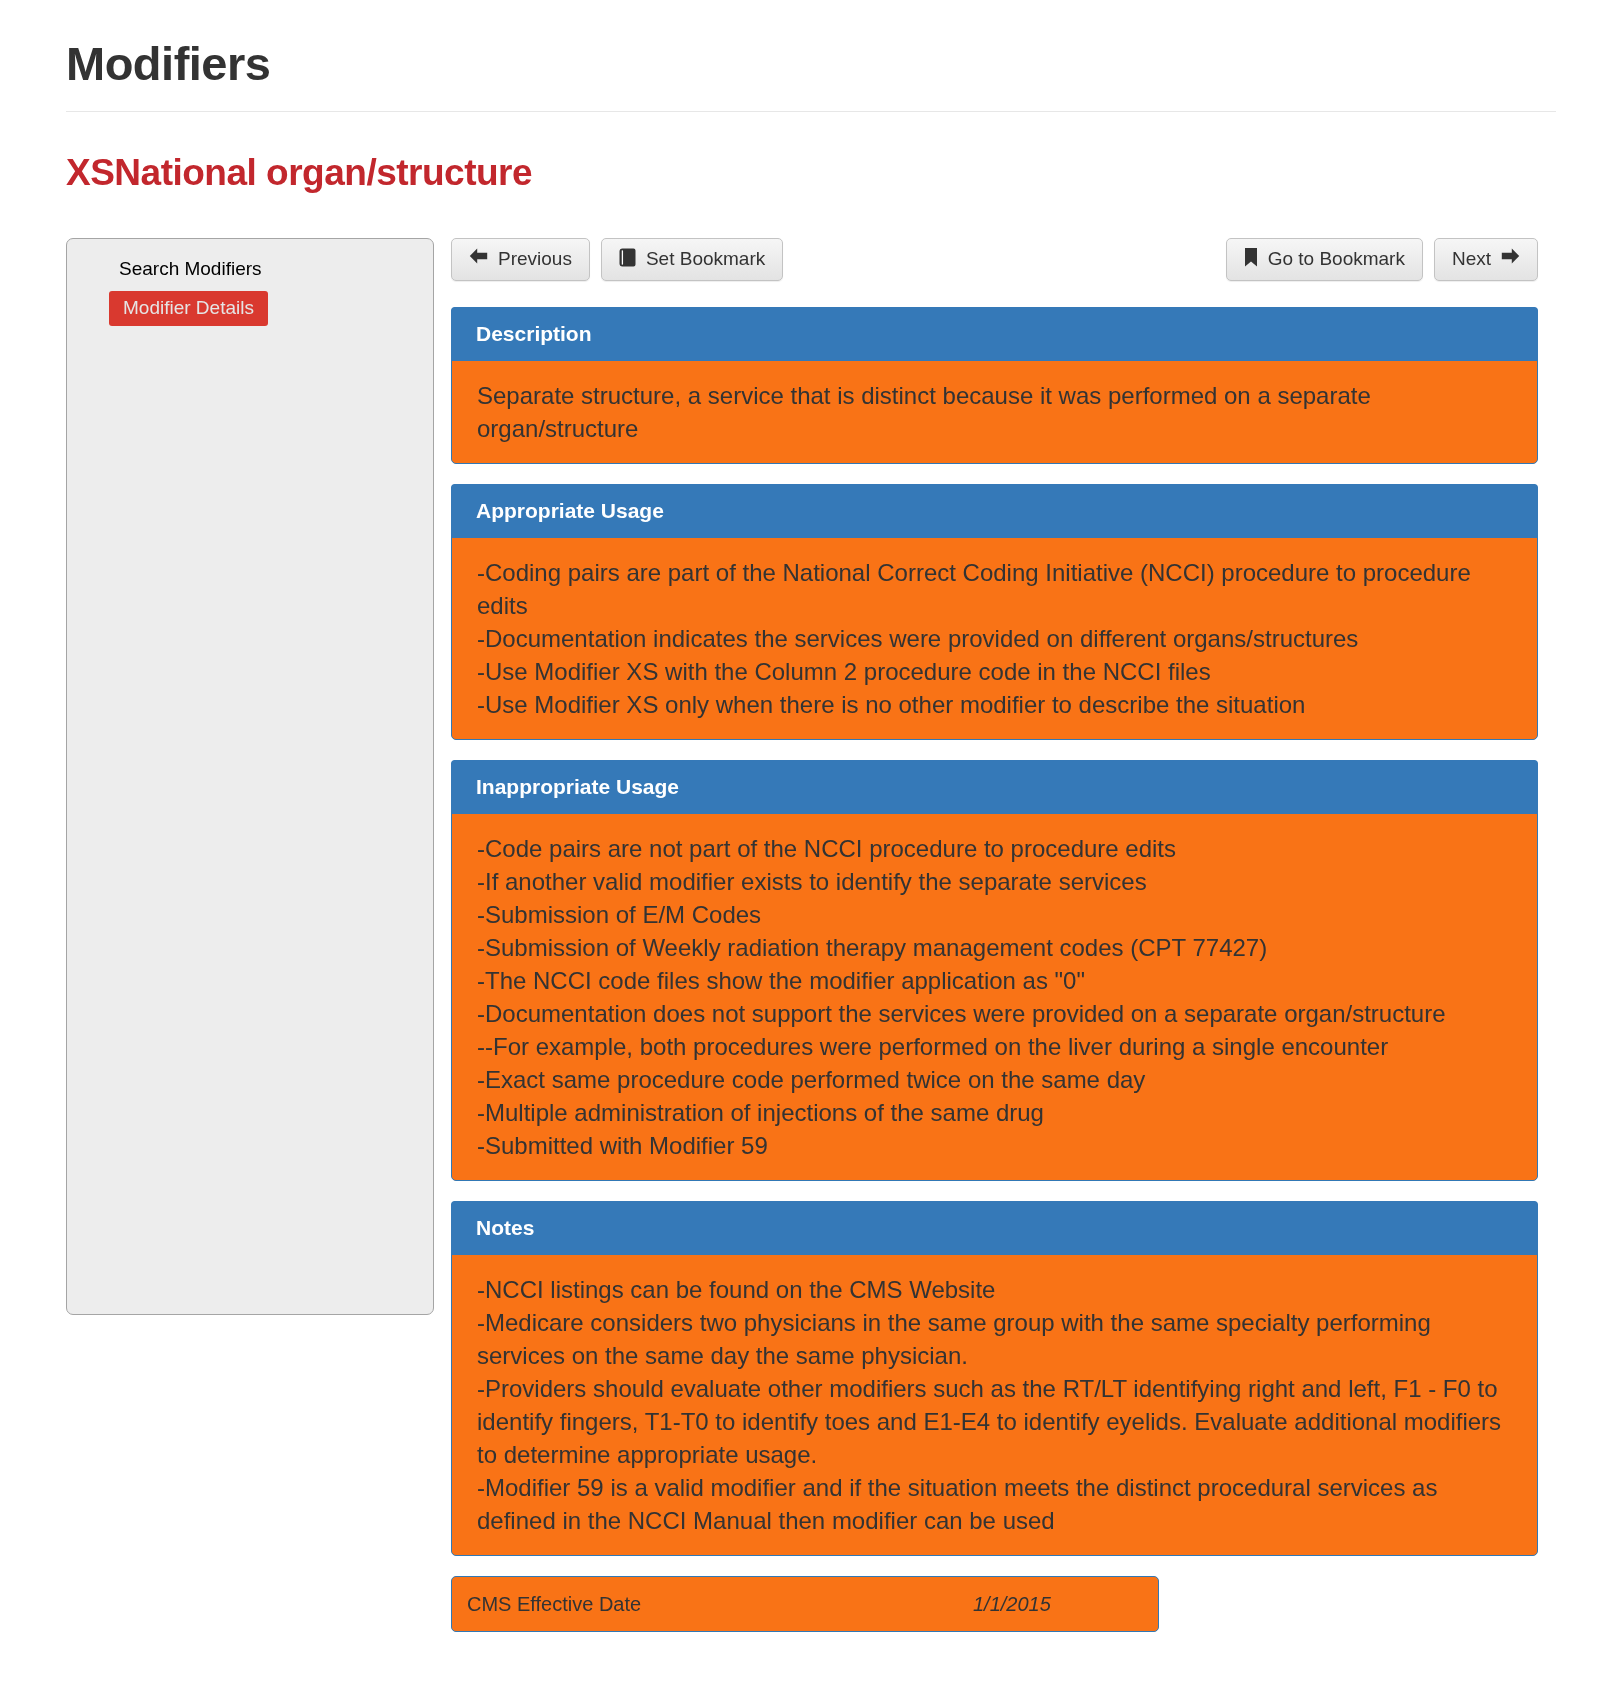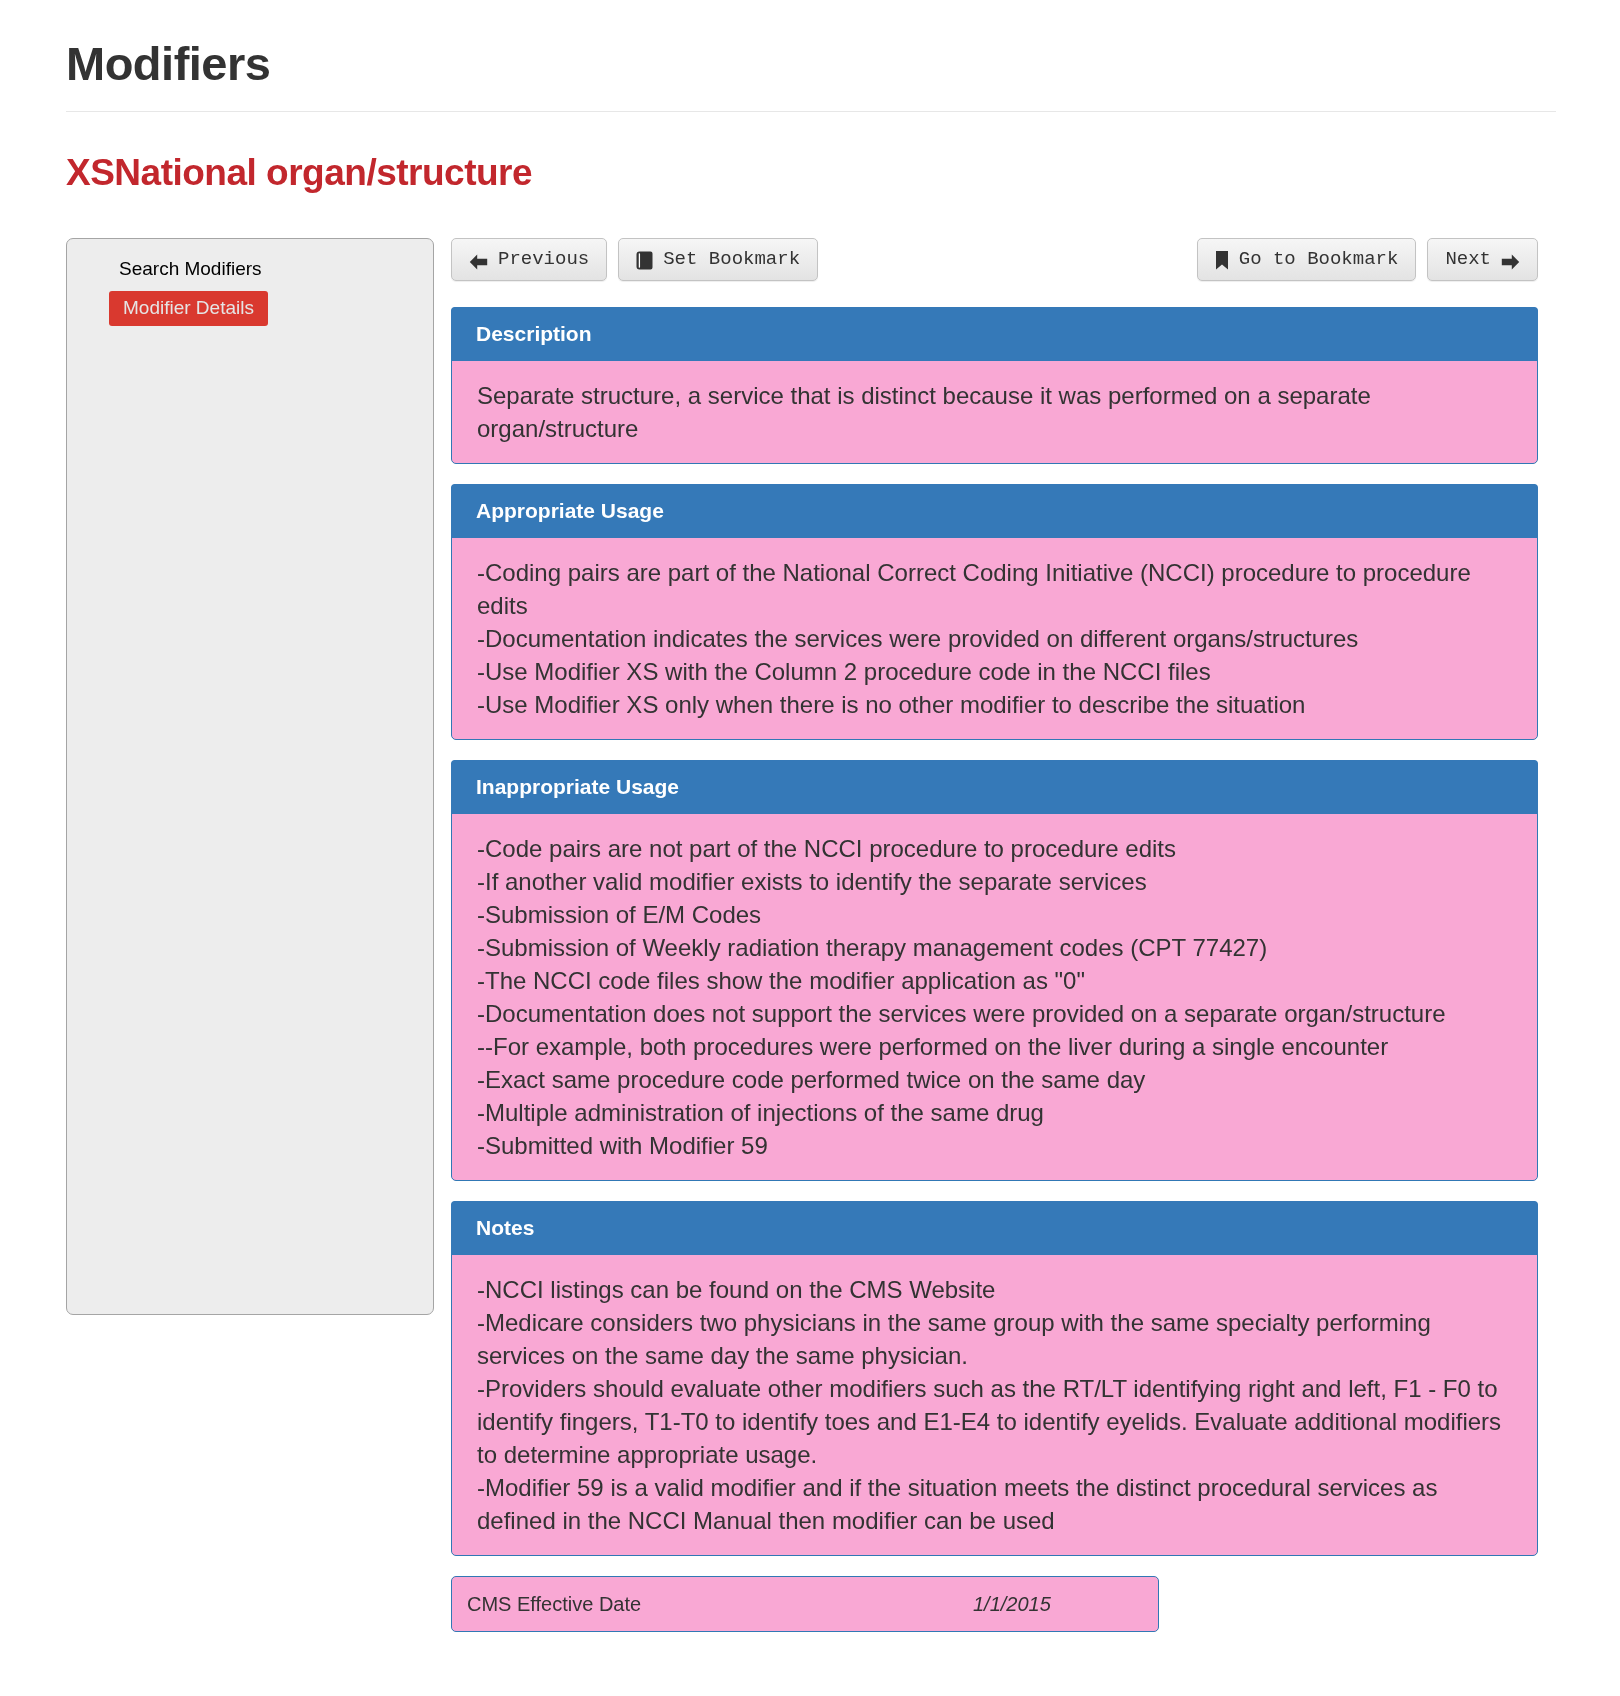--- a/index.html
+++ b/index.html
@@ -71,41 +71,41 @@
   }
 
   
   .main-col { width: 1087px; flex: none; }
 
   
   .toolbar { display: flex; justify-content: space-between; margin-bottom: 26px; }
   .toolbar-group { display: flex; gap: 11px; }
   .btn {
     display: inline-flex;
-    align-items: flex-end;
+    align-items: flex-start;
     gap: 10px;
     padding: 9px 17px 10px 17px;
     font-size: 19px;
     color: #333;
     background: linear-gradient(to bottom, #f6f6f6, #e3e3e3);
     border: 1px solid #c3c3c3;
     border-radius: 5px;
     box-shadow: 0 1px 1px rgba(0,0,0,0.07);
-    font-family: Liberation Mono, monospace;
+    font-family: Liberation Sans, sans-serif;
     cursor: pointer;
     white-space: nowrap;
   }
   .btn svg { display: block; }
 
   
   .panel {
     border: 1px solid #3178b5;
     border-radius: 5px;
     margin-bottom: 20px;
-    background: #f9a8d4;
+    background: #f97316;
   }
   .panel-heading {
     background: #3579b8;
     color: #fff;
     font-weight: bold;
     font-size: 21px;
     padding: 15px 25px;
     border-radius: 4px 4px 0 0;
     margin: -1px -1px 0 -1px;
   }

